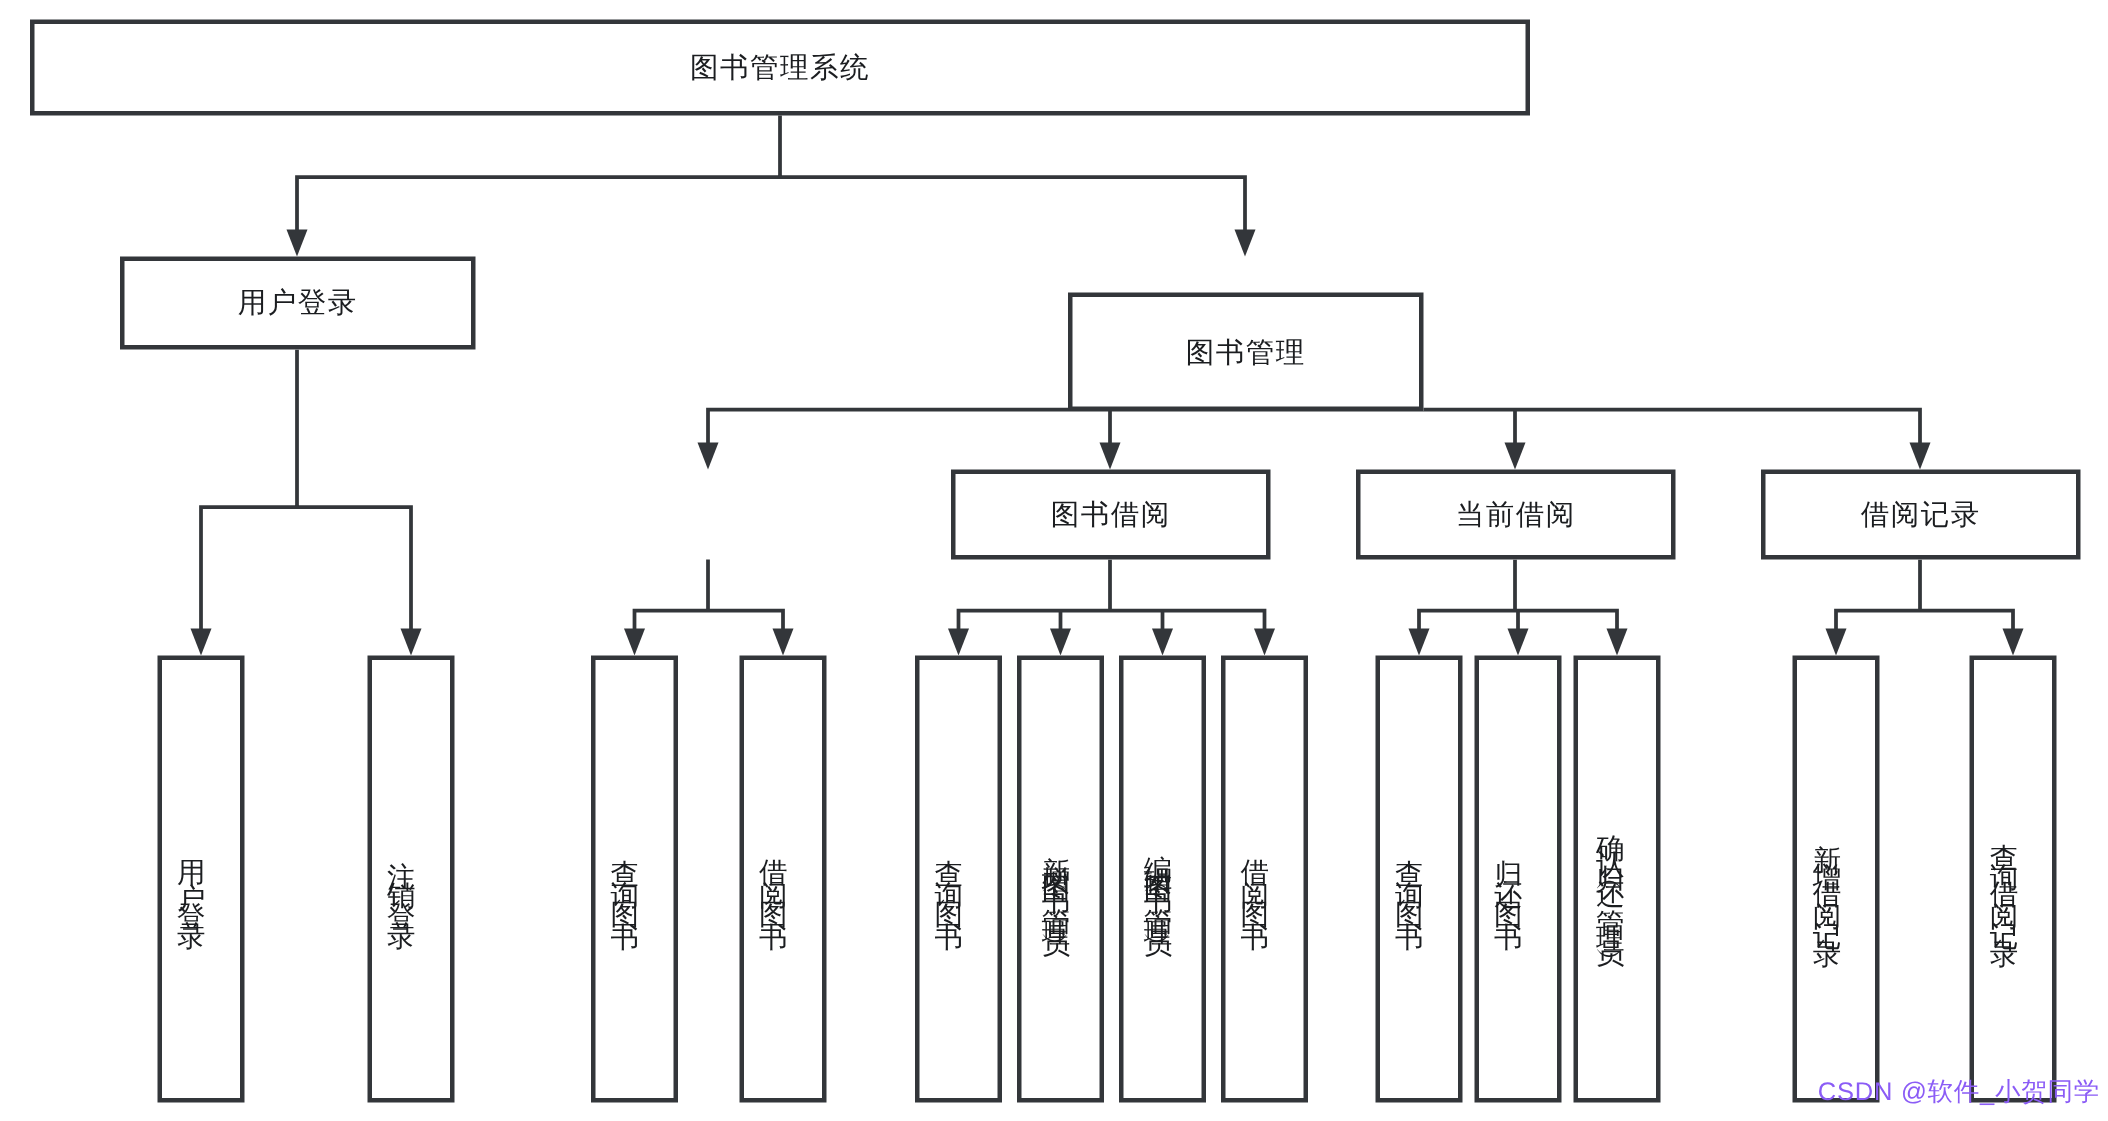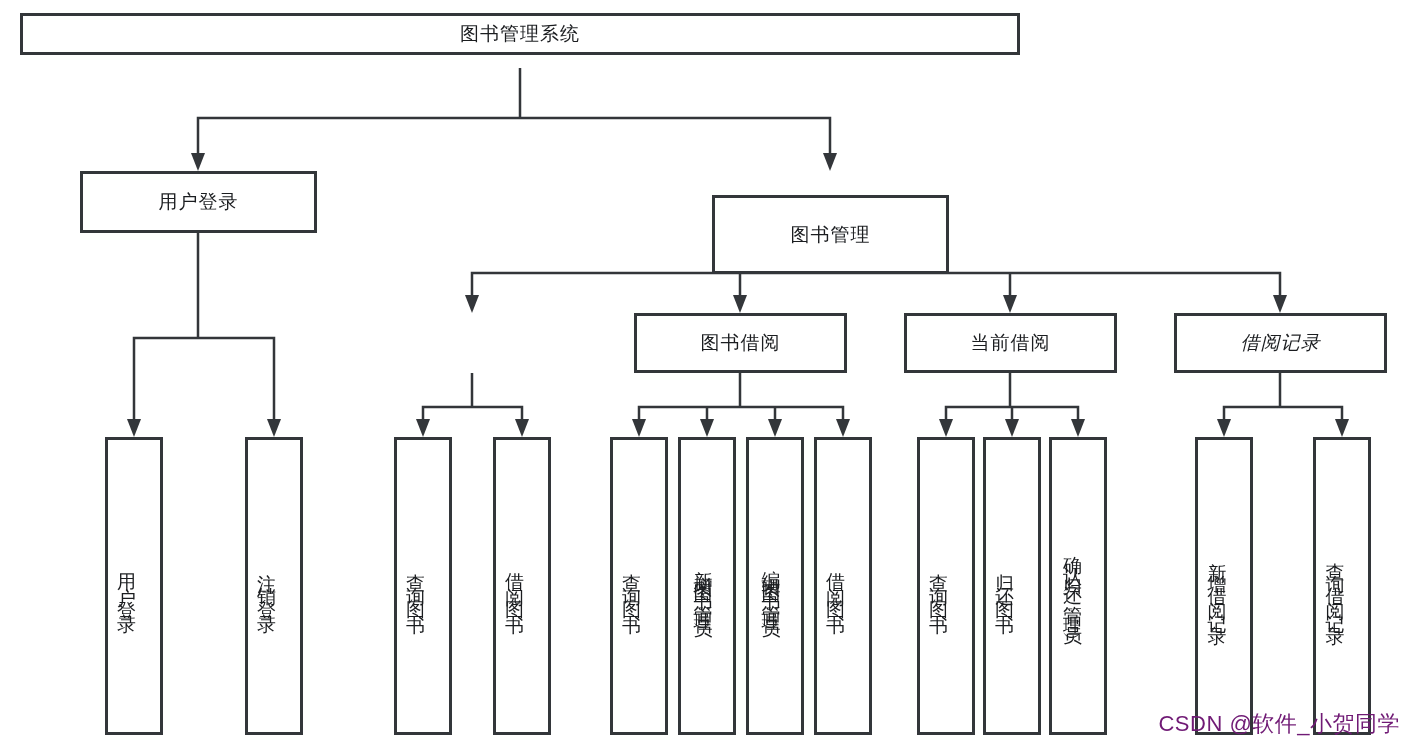--- a/index.html
+++ b/index.html
@@ -37,22 +37,22 @@
     line-height:1;
     white-space:nowrap;
   }
   .sp4{letter-spacing:14px;padding-block-start:14px;}
   .sp6{letter-spacing:13px;padding-block-start:13px;}
   .sp8{letter-spacing:10px;padding-block-start:10px;}
   .sp9{letter-spacing:7px;padding-block-start:7px;}
   #watermark{
     position:absolute;
     right:5px;bottom:8px;
-    font-size:22px;
-    color:#701a75;
+    font-size:17px;
+    color:#8b5cf6;
     z-index:5;
     letter-spacing:0.5px;
     white-space:nowrap;
   }
 </style>
 </head>
 <body>
 
 <div id="canvas">
 
@@ -92,38 +92,38 @@
       <polygon points="768,419 782,419 775,437"></polygon>
       <polygon points="836,419 850,419 843,437"></polygon>
       <polygon points="939,419 953,419 946,437"></polygon>
       <polygon points="1005,419 1019,419 1012,437"></polygon>
       <polygon points="1071,419 1085,419 1078,437"></polygon>
       <polygon points="1217,419 1231,419 1224,437"></polygon>
       <polygon points="1335,419 1349,419 1342,437"></polygon>
     </g>
   </svg>
 
-  <div class="hbox" style="left:20px;top:13px;width:1000px;height:42px;">
+  <div class="hbox" style="left:20px;top:13px;width:1000px;height:64px;">
     <span>图书管理系统</span>
   </div>
 
   <div class="hbox" style="left:80px;top:171px;width:237px;height:62px;">
     <span>用户登录</span>
   </div>
   <div class="hbox" style="left:712px;top:171px;width:237px;height:79px;margin-top:24px;">
     <span>图书管理</span>
   </div>
 
   <div class="hbox" style="left:904px;top:313px;width:213px;height:60px;">
     <span>当前借阅</span>
   </div>
   <div class="hbox" style="left:634px;top:313px;width:213px;height:60px;">
     <span>图书借阅</span>
   </div>
-  <div class="hbox" style="left:1174px;top:313px;width:213px;height:60px;font-style:italic;">
+  <div class="hbox" style="left:1174px;top:313px;width:213px;height:60px;">
     <span>借阅记录</span>
   </div>
 
   <div class="vbox" style="left:105px;">
     <span class="vlabel sp4">用户登录</span>
   </div>
   <div class="vbox" style="left:245px;">
     <span class="vlabel sp4">注销登录</span>
   </div>
 

